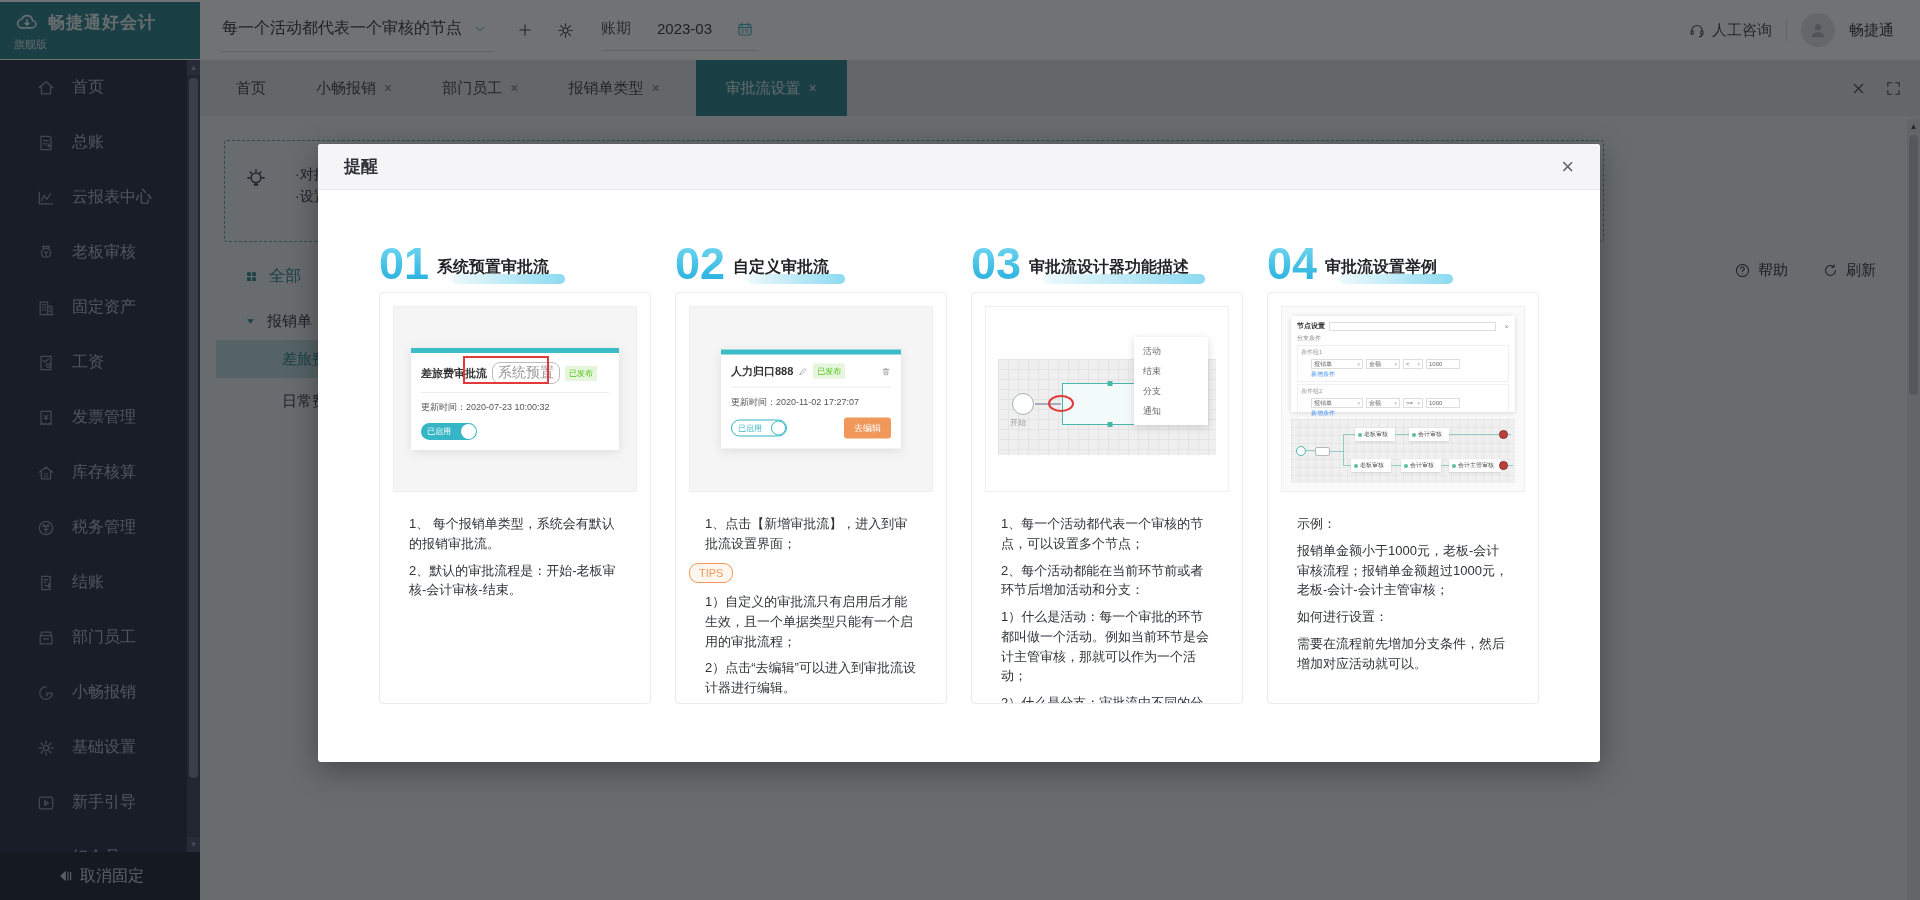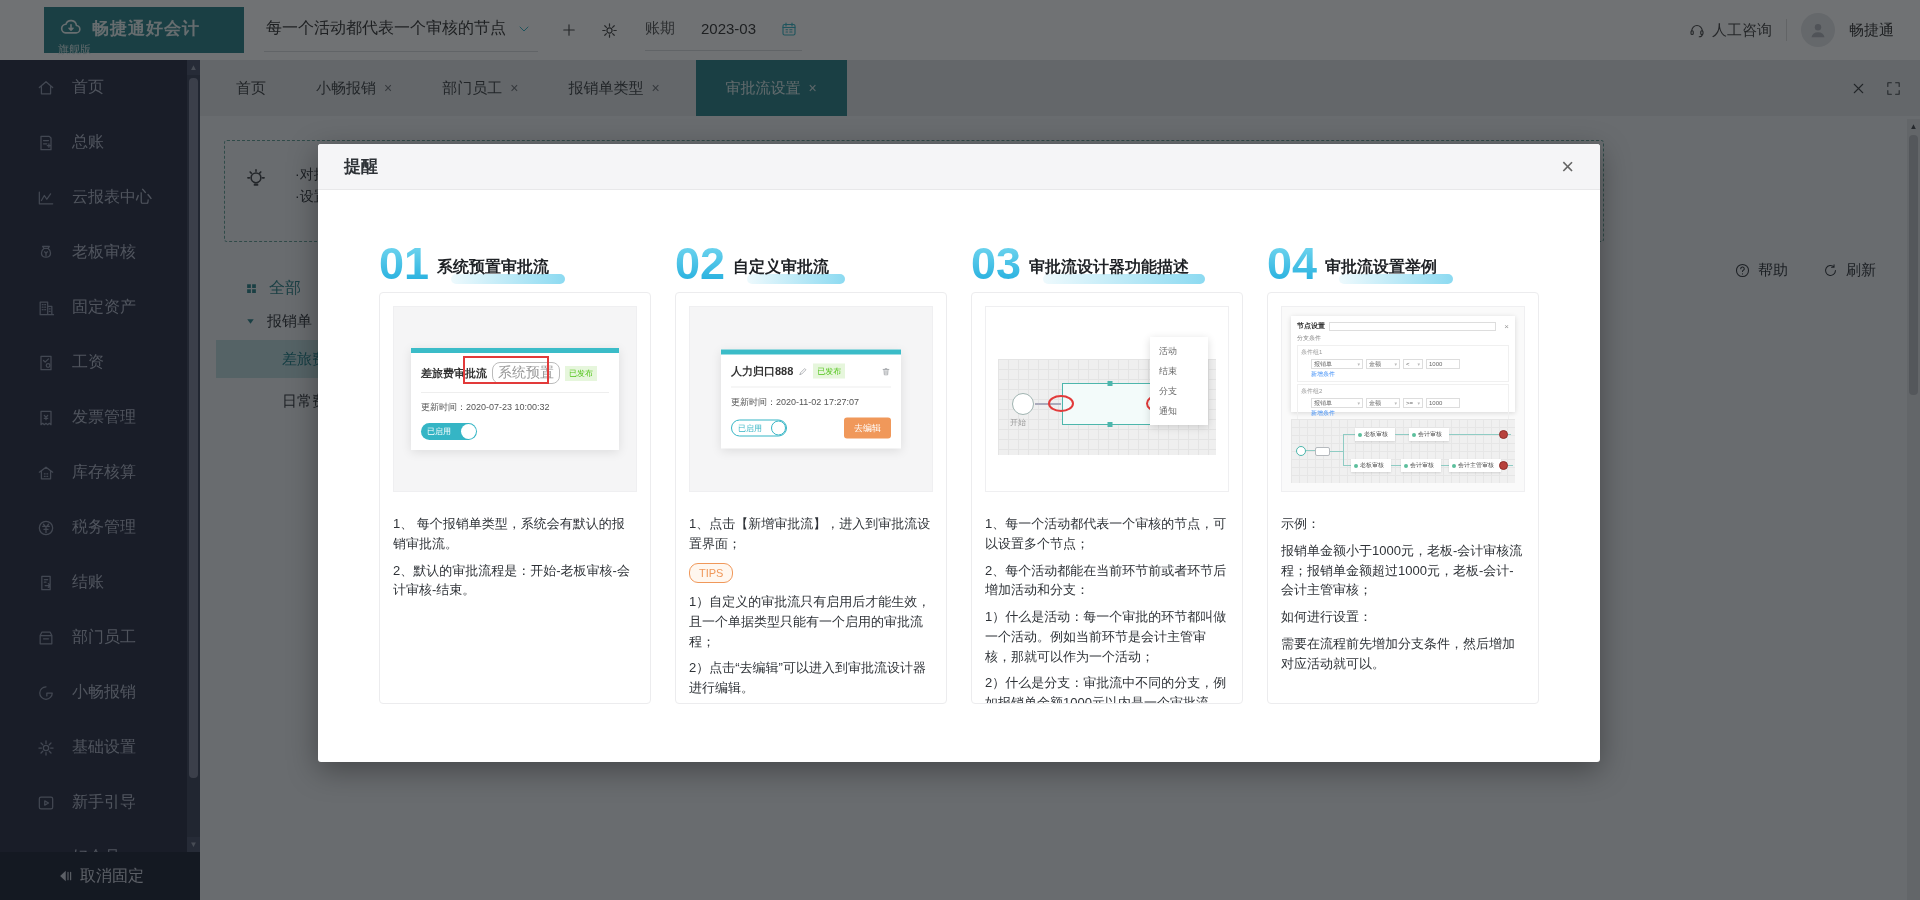--- a/index.html
+++ b/index.html
@@ -2,21 +2,21 @@
 <html><head>
 <meta charset="utf-8">
 <style>
   html,body{margin:0;padding:0;background:#3a3d42;}
   *{box-sizing:border-box;font-family:"Liberation Sans","DejaVu Sans",sans-serif;}
   .app{position:relative;width:1920px;height:900px;overflow:hidden;background:#eef0f3;}
   .ic{stroke:currentColor;fill:none;stroke-width:1.5;stroke-linecap:round;stroke-linejoin:round;display:block;}
 
   
   .topbar{position:absolute;left:0;top:0;width:1920px;height:60px;background:#fff;display:flex;align-items:center;z-index:1;}
-  .logo{width:200px;height:46px;background:#2a8188;color:#eaf4f4;padding:8px 20px 4px 14px;position:relative;flex:0 0 auto;margin-left:44px;}
+  .logo{width:200px;height:57px;background:#2a8188;color:#eaf4f4;padding:8px 20px 4px 14px;position:relative;flex:0 0 auto;}
   .logo .row{display:flex;align-items:center;gap:8px;}
   .logo .name{font-size:17px;font-weight:bold;letter-spacing:1px;color:#e8f2f2;}
   .logo .edition{font-size:11px;color:#cfe3e3;margin-top:1px;}
   .company-wrap{display:flex;align-items:center;gap:10px;margin-left:20px;border-bottom:1px solid #d9dbde;padding:10px 6px 12px 2px;}
   .company{font-size:16px;color:#333;}
   .hdr-btn{color:#444;display:flex;align-items:center;margin-left:22px;cursor:pointer;}
   .period{display:flex;align-items:center;margin-left:26px;border-bottom:1px solid #d9dbde;padding:10px 4px 12px 4px;gap:24px;}
   .period .lbl{font-size:15px;color:#555;margin-right:2px;margin-left:-4px;}
   .period .val{font-size:15px;color:#333;}
   .top-right{margin-left:auto;display:flex;align-items:center;gap:14px;padding-right:26px;}
@@ -49,21 +49,21 @@
   .tab-tools svg{width:17px;height:17px;}
 
   
   .content{position:absolute;left:200px;top:116px;right:0;bottom:0;background:#eef0f3;z-index:1;}
   .tipbox{position:absolute;left:24px;top:24px;width:1380px;height:102px;border:1px dashed #5f9d95;border-radius:3px;display:flex;align-items:flex-start;padding:22px 18px;gap:26px;}
   .tipbox svg{width:26px;height:26px;color:#3f4246;margin-top:4px;}
   .tipbox .lines{font-size:14px;color:#2f3338;line-height:22px;}
   .quick{position:absolute;right:44px;top:145px;display:flex;align-items:center;gap:34px;color:#2f3338;font-size:15px;}
   .quick .q{display:flex;align-items:center;gap:7px;cursor:pointer;}
   .quick svg{width:17px;height:17px;}
-  .filter-all{position:absolute;left:44px;top:162px;display:flex;align-items:center;gap:10px;color:#2a8188;font-size:16px;cursor:pointer;}
+  .filter-all{position:absolute;left:44px;top:150px;display:flex;align-items:center;gap:10px;color:#2a8188;font-size:16px;cursor:pointer;}
   .filter-all svg{width:15px;height:15px;}
   .tree-parent{position:absolute;left:44px;top:196px;display:flex;align-items:center;gap:10px;color:#2f3338;font-size:15px;cursor:pointer;}
   .tree-parent svg{width:13px;height:13px;color:#2a8188;}
   .tree-sel{position:absolute;left:16px;top:224px;width:180px;height:38px;background:#bcd9dd;color:#1d7d85;font-size:15px;line-height:38px;padding-left:66px;cursor:pointer;}
   .tree-item{position:absolute;left:16px;top:268px;width:180px;height:34px;color:#2f3338;font-size:15px;line-height:34px;padding-left:66px;cursor:pointer;}
   .main-scroll{position:absolute;right:0;top:3px;bottom:0;width:13px;background:#dfe1e4;}
   .main-scroll .arr{position:absolute;top:0;left:0;width:13px;height:15px;color:#43474c;font-size:8px;text-align:center;line-height:15px;}
   .main-scroll .thumb{position:absolute;top:16px;left:2px;width:9px;height:260px;border-radius:4px;background:#b9bcc1;}
 
   
@@ -77,21 +77,21 @@
   .modal-bd{display:flex;gap:24px;padding:44px 61px 0 61px;}
   .col{width:272px;flex:0 0 auto;}
   .col-hd{display:flex;align-items:flex-end;gap:8px;height:50px;margin-bottom:8px;}
   .col-num{font-size:45px;font-weight:800;line-height:0.9;color:#2fb6e0;background:linear-gradient(180deg,#72d6ef 0%,#22aede 100%);-webkit-background-clip:text;background-clip:text;-webkit-text-fill-color:transparent;}
   .col-titlewrap{position:relative;padding-bottom:6px;}
   .col-title{position:relative;z-index:1;font-size:16px;font-weight:bold;color:#1f2226;white-space:nowrap;}
   .swoosh{position:absolute;left:14px;right:-16px;bottom:0;height:10px;border-radius:7px;background:linear-gradient(90deg,rgba(140,218,241,0.15),#8cdaf1);}
   .card{border:1px solid #ececee;border-radius:4px;height:412px;background:#fff;overflow:hidden;}
   .preview{margin:13px;height:186px;background:#f5f5f6;border:1px solid #efeff1;position:relative;}
   .coltext{padding:2px 13px 10px 13px;font-size:13px;line-height:1.52;color:#2f3338;}
-  .coltext p{margin:7px 0;}
+  .coltext p{margin:7px 16px;}
 
   
   .mini{position:absolute;left:50%;top:50%;transform:translate(-50%,-50%);width:208px;background:#fff;box-shadow:0 2px 10px rgba(0,0,0,.10);}
   .mini .bar{height:5px;background:#3bbcc8;}
   .mini .inner{padding:9px 10px 10px 10px;position:relative;}
   .mini .trow{display:flex;align-items:center;gap:5px;}
   .mini .mtitle{font-size:11px;font-weight:bold;color:#333;white-space:nowrap;}
   .tagpill{font-size:14px;color:#999;border:1px solid #bbb;border-radius:8px;padding:1px 5px;white-space:nowrap;}
   .badge-g{font-size:8px;color:#52c41a;background:#e6f6dc;padding:2px 4px;white-space:nowrap;}
   .red-rect{position:absolute;border:2px solid #e23a3a;width:86px;height:28px;left:52px;top:3px;}
@@ -111,21 +111,21 @@
     background-image:linear-gradient(#e4e4e4 1px,transparent 1px),linear-gradient(90deg,#e4e4e4 1px,transparent 1px);
     background-size:10px 10px;background-color:#efefef;}
   .node-start{position:absolute;left:14px;top:34px;width:22px;height:22px;border-radius:50%;background:#fff;border:1.5px solid #9fb3b0;}
   .node-start-lbl{position:absolute;left:12px;top:58px;font-size:8px;color:#999;}
   .conn{position:absolute;left:37px;top:44px;width:26px;height:1.5px;background:#aab;}
   .sel-rect{position:absolute;left:64px;top:24px;width:96px;height:42px;border:1.5px solid #4db6ac;background:#f3fbfa;}
   .handle{position:absolute;width:5px;height:5px;background:#4db6ac;left:50%;transform:translateX(-50%);}
   .handle.t{top:-3px;} .handle.b{bottom:-3px;}
   .red-ell{position:absolute;border:2px solid #e23a3a;border-radius:50%;}
   .plus-sm{position:absolute;font-size:9px;color:#4db6ac;}
-  .menu3{position:absolute;right:8px;top:-22px;width:58px;background:#fff;box-shadow:0 2px 8px rgba(0,0,0,.15);padding:4px 0;}
+  .menu3{position:absolute;right:8px;top:-22px;width:74px;background:#fff;box-shadow:0 2px 8px rgba(0,0,0,.15);padding:4px 0;}
   .menu3 div{font-size:9px;color:#666;line-height:20px;padding-left:9px;cursor:pointer;}
 
   
   .dlg4{position:absolute;left:9px;right:9px;top:9px;height:96px;background:#fff;box-shadow:0 1px 5px rgba(0,0,0,.14);padding:5px 6px;}
   .dlg4 .dh{display:flex;align-items:center;gap:4px;}
   .dlg4 .dt{font-size:7px;font-weight:bold;color:#333;white-space:nowrap;}
   .dlg4 .din{flex:1;height:9px;border:1px solid #ddd;}
   .dlg4 .dx{font-size:8px;color:#999;margin-left:4px;}
   .dlg4 .sec{font-size:6px;color:#888;margin:3px 0 1px 0;}
   .grp{border:1px solid #f0f0f0;padding:2px 3px;margin-top:2px;}

